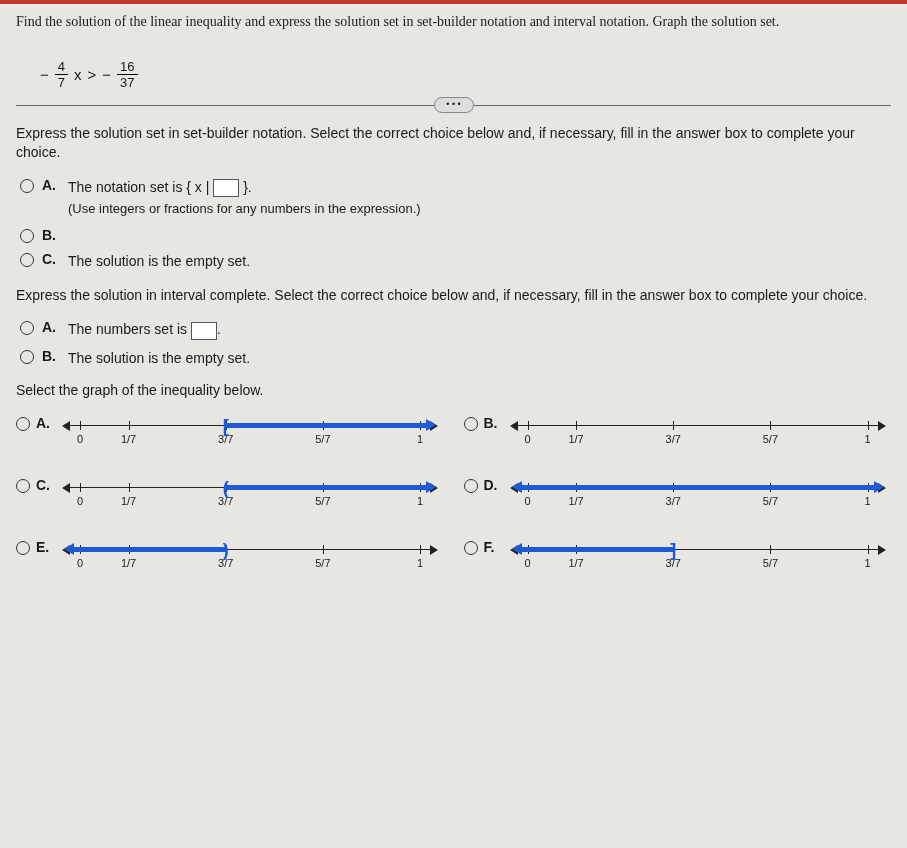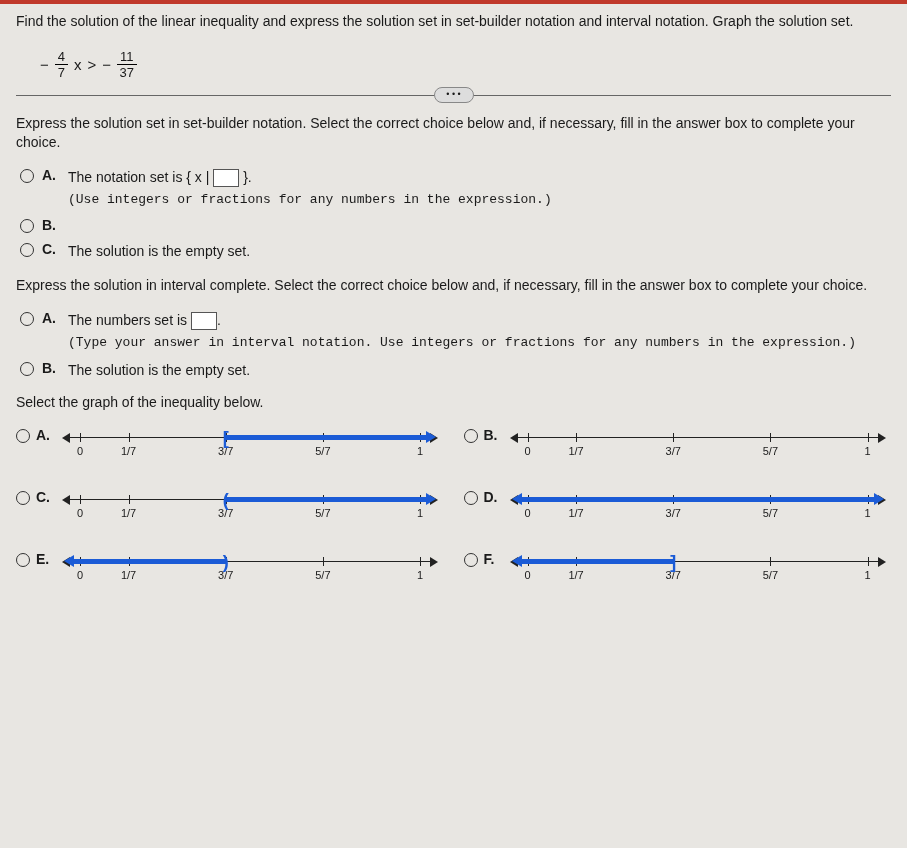--- a/index.html
+++ b/index.html
@@ -12,21 +12,21 @@
     height: 848px;
     padding: 12px 16px;
     position: relative;
   }
   .topbar {
     height: 4px;
     background: #c0392b;
     position: absolute;
     top: 0; left: 0; right: 0;
   }
-  .question-text { line-height: 1.4; margin-bottom: 18px; }
+  .question-text { line-height: 1.4; margin-bottom: 28px; font-family: Liberation Serif, serif; }
   .inequality {
     margin: 8px 0 16px 24px;
     font-size: 15px;
     display: flex;
     align-items: center;
     gap: 6px;
   }
   .frac {
     display: inline-flex;
     flex-direction: column;
@@ -69,21 +69,21 @@
   }
   .choice-letter { font-weight: bold; min-width: 18px; }
   .choice-body { line-height: 1.5; }
   .input-box {
     display: inline-block;
     width: 26px; height: 18px;
     border: 1px solid #555;
     background: #fff;
     vertical-align: middle;
   }
-  .hint { font-size: 13px; font-family: Liberation Mono, monospace; }
+  .hint { font-size: 13px; }
   .graph-section { margin-top: 12px; }
   .graph-grid {
     display: grid;
     grid-template-columns: 1fr 1fr;
     column-gap: 20px;
     row-gap: 28px;
     margin-top: 10px;
   }
   .graph-choice {
     display: flex;
@@ -156,21 +156,21 @@
 <div class="inequality">
   <span>−</span>
   <span class="frac">
     <span class="num">4</span>
     <span class="den">7</span>
   </span>
   <span>x</span>
   <span>&gt;</span>
   <span>−</span>
   <span class="frac">
-    <span class="num">11</span>
+    <span class="num">16</span>
     <span class="den">37</span>
   </span>
 </div>
 
 <div class="hr-wrap">
   <hr>
   <div class="ellipsis-btn">• • •</div>
 </div>
 
 <div class="subq">Express the solution set in set-builder notation. Select the correct choice below and, if necessary, fill in the answer box to complete your choice.</div>
@@ -193,21 +193,20 @@
   <div class="choice-body">The solution is the empty set.</div>
 </div>
 
 <div class="subq">Express the solution in interval complete. Select the correct choice below and, if necessary, fill in the answer box to complete your choice.</div>
 
 <div class="choice-row">
   <div class="radio"></div>
   <div class="choice-letter">A.</div>
   <div class="choice-body">
     <span>The numbers set is </span><span class="input-box"></span><span>.</span><br>
-    <span class="hint">(Type your answer in interval notation. Use integers or fractions for any numbers in the expression.)</span>
   </div>
 </div>
 <div class="choice-row">
   <div class="radio"></div>
   <div class="choice-letter">B.</div>
   <div class="choice-body">The solution is the empty set.</div>
 </div>
 
 <div class="subq graph-section">Select the graph of the inequality below.</div>
 

